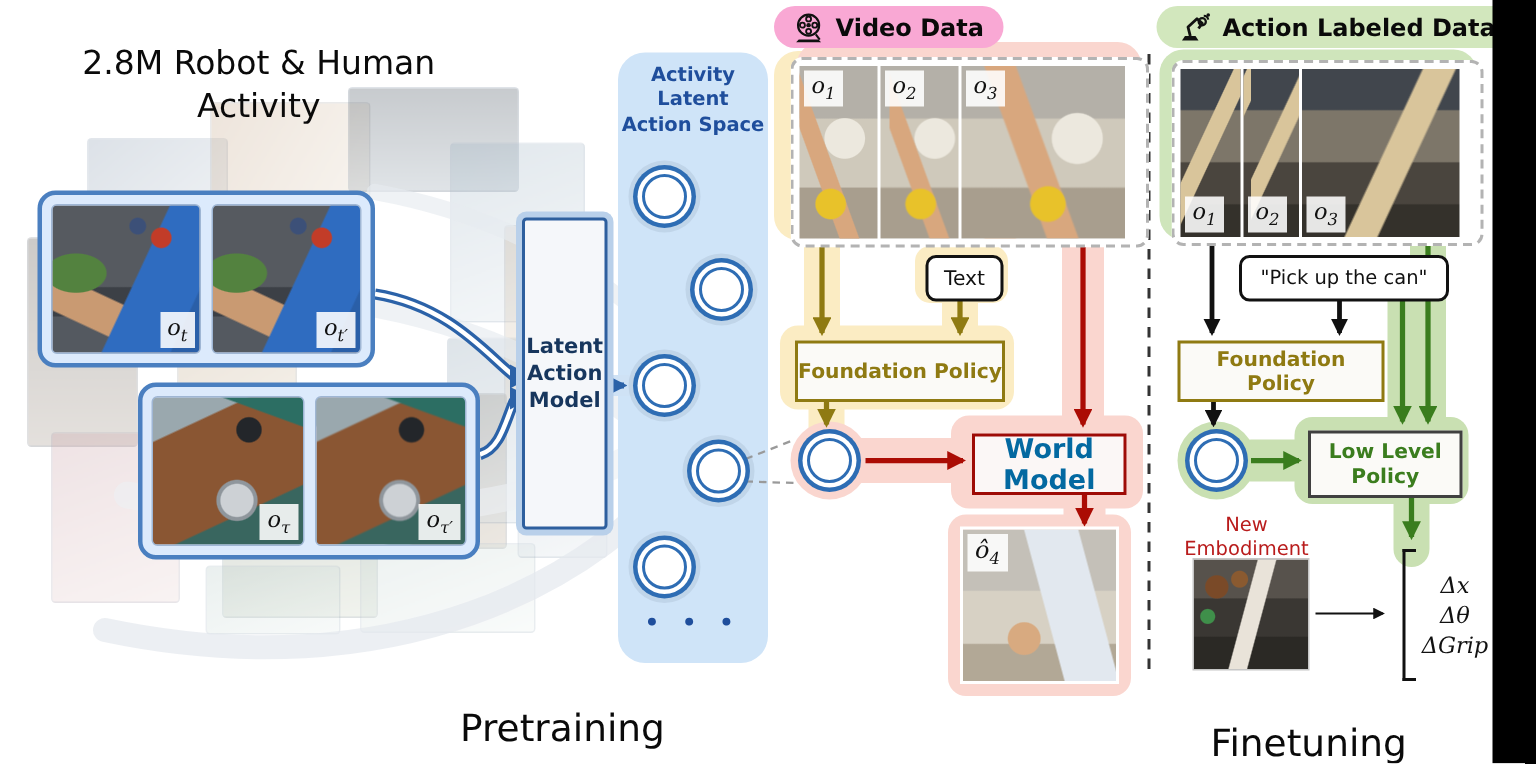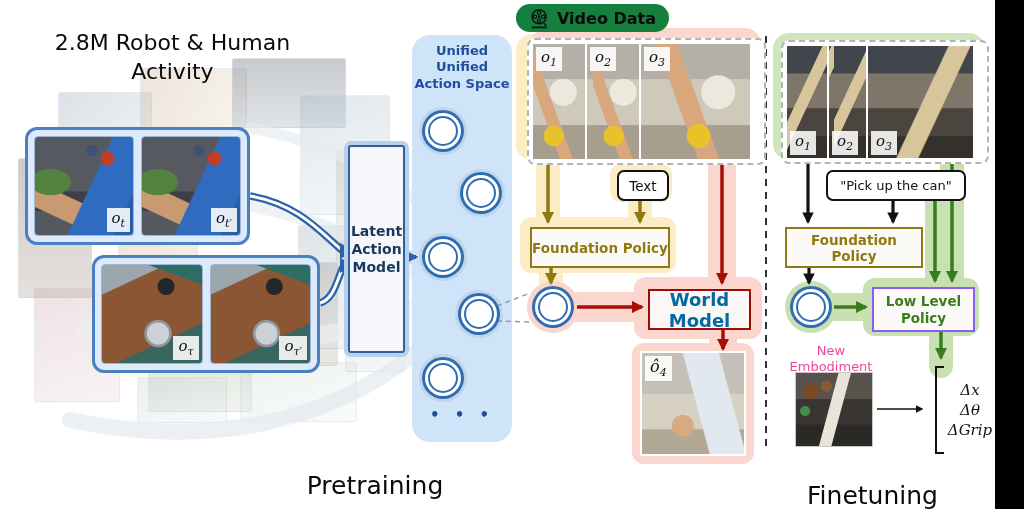--- a/index.html
+++ b/index.html
@@ -43,24 +43,24 @@
   
   .cont{position:absolute;border-radius:16px;}
   .imgbox{position:absolute;background:#fff;border:2px dashed #b3b3b3;border-radius:8px;display:flex;gap:2px;padding:4px;}
   .fimg{position:relative;height:100%;overflow:hidden;}
 
   
   .node{position:absolute;display:flex;flex-direction:column;align-items:center;justify-content:center;
         text-align:center;background:#fbfaf7;font-weight:bold;}
   .olive-node{border:2px solid #8f7a12;color:#8f7a12;font-size:13.5px;}
   .red-node{border:2px solid #9e0b06;color:#0369a1;font-size:18px;background:#fbf7f6;}
-  .green-node{border:2px solid #8b5cf6;color:#3b7d1e;font-size:13.5px;line-height:1.25;}
+  .green-node{border:2px solid #404040;color:#3b7d1e;font-size:13.5px;line-height:1.25;}
   .plain-node{border:2px solid #111;color:#111;background:#fff;border-radius:7px;font-weight:normal;font-size:13.5px;}
 
-  .embod-label{text-align:center;font-size:13px;line-height:1.2;color:#ec4899;}
+  .embod-label{text-align:center;font-size:13px;line-height:1.2;color:#b91c1c;}
 
   
   .vector{left:933px;top:366px;width:74px;height:88px;display:flex;align-items:center;justify-content:center;}
   .vbracket{width:7px;height:84px;border:2px solid #111;}
   .vbracket.l{border-right:none;}
   .vbracket.r{border-left:none;}
   .vrows{padding:0 4px;display:flex;flex-direction:column;justify-content:center;gap:2px;
          font-family:"DejaVu Serif","Liberation Serif",serif;font-style:italic;font-size:15px;color:#111;text-align:center;}
 
   
@@ -252,31 +252,31 @@
     </div>
   </div>
 
   <div class="abs lam">
     <div>Latent</div>
     <div>Action</div>
     <div>Model</div>
   </div>
 
   <div class="abs space-title">
-    <div>Unified Unified</div>
+    <div>Activity Latent</div>
     <div>Action Space</div>
   </div>
   <div class="latent-circle" style="left:428px;top:116px;"></div>
   <div class="latent-circle" style="left:466px;top:178px;"></div>
   <div class="latent-circle" style="left:428px;top:242px;"></div>
   <div class="latent-circle" style="left:464px;top:299px;"></div>
   <div class="latent-circle" style="left:428px;top:363px;"></div>
   <div class="abs dots">• • •</div>
 
-  <div class="abs pill" style="left:516px;top:4px;background:#15803d;">
+  <div class="abs pill" style="left:516px;top:4px;background:#f9a8d4;">
     <svg width="21" height="21" viewBox="0 0 24 24">
       <circle cx="11.5" cy="10" r="8" fill="none" stroke="#111" stroke-width="1.7"></circle>
       <circle cx="11.5" cy="10" r="1.7" fill="#111"></circle>
       <circle cx="11.5" cy="5.3" r="1.9" fill="none" stroke="#111" stroke-width="1.4"></circle>
       <circle cx="6.8" cy="10" r="1.9" fill="none" stroke="#111" stroke-width="1.4"></circle>
       <circle cx="16.2" cy="10" r="1.9" fill="none" stroke="#111" stroke-width="1.4"></circle>
       <circle cx="11.5" cy="14.7" r="1.9" fill="none" stroke="#111" stroke-width="1.4"></circle>
       <path d="M4,21 h15 l2,2 h-19 z" fill="#111"></path>
       <path d="M17,17 l3,4" stroke="#111" stroke-width="1.6"></path>
     </svg>
@@ -306,20 +306,30 @@
   <div class="latent-circle" style="left:538px;top:292px;box-shadow:0 0 0 3px #fff,0 0 0 6px #2e6db4;"></div>
 
   <div class="node red-node" style="left:648px;top:289px;width:99px;height:37px;">
     <span>World Model</span>
   </div>
 
   <div class="abs art-pred" style="left:640px;top:351px;width:106px;height:105px;border:2px solid #fff;">
     <span class="chip tl" style="font-size:16px;"><span>ô</span><sub>4</sub></span>
   </div>
 
+  <div class="abs pill" style="left:771px;top:4px;background:#d2e7bd;">
+    <svg width="24" height="24" viewBox="0 0 24 24">
+      <path d="M4,21 h11 l-2,-3 h-7 z" fill="#111"></path>
+      <path d="M9.5,18 L8,12 L14,6.5 L17.5,9.5 L15,13" fill="none" stroke="#111" stroke-width="1.9" stroke-linejoin="round"></path>
+      <circle cx="17.5" cy="8.5" r="2.4" fill="none" stroke="#111" stroke-width="1.5"></circle>
+      <path d="M18.5,4.5 a3.2,3.2 0 0 1 3,2.6" fill="none" stroke="#111" stroke-width="1.4"></path>
+      <circle cx="21.5" cy="4" r="1.2" fill="#111"></circle>
+    </svg>
+    <span>Action Labeled Data</span>
+  </div>
 
   <div class="imgbox" style="left:781px;top:40px;width:196px;height:112px;">
     <div class="fimg art-action" style="width:40px;">
       <span class="chip bl"><span>o</span><sub>1</sub></span>
     </div>
     <div class="fimg art-action" style="width:37px;background-position:5px 0;">
       <span class="chip bl"><span>o</span><sub>2</sub></span>
     </div>
     <div class="fimg art-action" style="width:105px;background-position:20px 0;">
       <span class="chip bl"><span>o</span><sub>3</sub></span>

